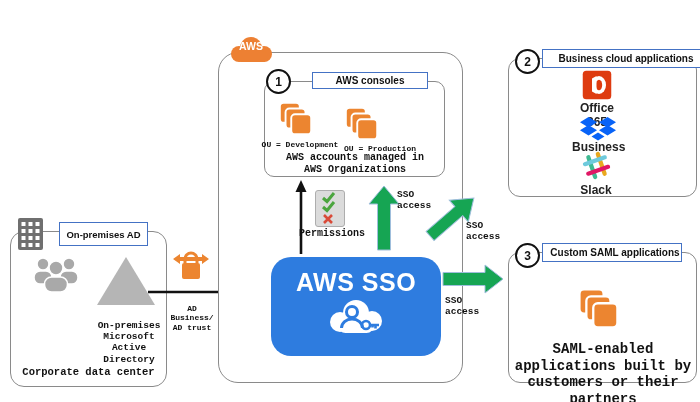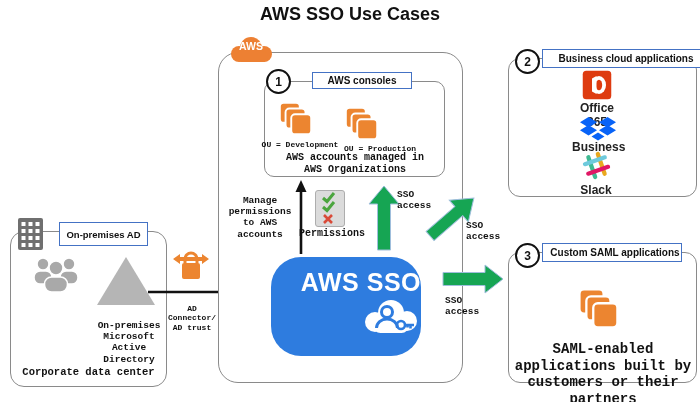--- a/index.html
+++ b/index.html
@@ -7,31 +7,30 @@
           font-family:"Liberation Sans",sans-serif;color:#111;}
   .abs{position:absolute;}
   .box{position:absolute;background:#fff;border:1.6px solid #8a8a8a;border-radius:14px;box-sizing:border-box;}
   .tag{position:absolute;background:#fff;border:1.6px solid #4472C4;display:flex;align-items:center;justify-content:center;
        font-weight:bold;font-size:10px;z-index:3;box-sizing:border-box;white-space:nowrap;}
   .num{position:absolute;width:21px;height:21px;background:#fff;border:2px solid #111;border-radius:50%;
        display:flex;align-items:center;justify-content:center;font-weight:bold;font-size:12px;line-height:1;z-index:4;}
   .lbl{position:absolute;font-weight:bold;text-align:center;line-height:1.18;font-size:9.5px;font-family:Liberation Mono, monospace;}
   .applbl{position:absolute;font-weight:bold;text-align:center;font-size:12px;color:#222;}
   .title{position:absolute;top:4px;left:0;right:0;text-align:center;font-size:18px;font-weight:bold;}
-  .ssoBox{position:absolute;left:271px;top:257px;width:150px;height:99px;background:#2E7CDF;border-radius:30px;
-          display:flex;flex-direction:column;align-items:flex-end;}
+  .ssoBox{position:absolute;left:271px;top:257px;width:170px;height:99px;background:#2E7CDF;border-radius:20px;
+          display:flex;flex-direction:column;align-items:center;}
   .ssoTxt{color:#fff;font-weight:bold;font-size:25px;margin-top:11px;letter-spacing:.5px;}
   .permIcon{position:absolute;left:315px;top:190px;width:30px;height:37px;background:#DBDBDB;border:1px solid #ADADAD;border-radius:3px;box-sizing:border-box;}
 </style>
 </head>
 <body>
 
 <div class="canvas">
 
-  <div class="title">AWS SSO Use Cases</div>
 
   <div class="box" style="left:10px;top:231px;width:157px;height:156px;"></div>
 
   <svg class="abs" style="left:17px;top:217px;z-index:4;" width="27" height="34" viewBox="0 0 27 34">
     <rect x="1" y="1" width="25" height="32" rx="2" fill="#6F6F6F"></rect>
     <g fill="#fff">
       <rect x="4.5" y="5" width="4" height="4"></rect>
         <rect x="11.5" y="5" width="4" height="4"></rect>
         <rect x="18.5" y="5" width="4" height="4"></rect>
       <rect x="4.5" y="12" width="4" height="4"></rect>
@@ -62,58 +61,57 @@
   <div class="abs" style="left:97px;top:257px;width:0;height:0;border-left:29px solid transparent;border-right:29px solid transparent;border-bottom:48px solid #B5B5B5;"></div>
   <div class="lbl" style="left:85px;top:320px;width:88px;">On-premises Microsoft Active Directory</div>
 
   <div class="lbl" style="left:10px;top:366px;width:157px;font-size:10.5px;">Corporate data center</div>
 
   <svg class="abs" style="left:172px;top:249px;" width="38" height="35" viewBox="0 0 38 35">
     <path d="M13 14 v-4 a6 6 0 0 1 12 0 v4" fill="none" stroke="#EC8530" stroke-width="3"></path>
     <rect x="10" y="14" width="18" height="16" rx="2" fill="#EC8530"></rect>
     <polygon points="1,10 8,5 8,8 30,8 30,5 37,10 30,15 30,12 8,12 8,15" fill="#EC8530"></polygon>
   </svg>
-  <div class="lbl" style="left:166px;top:304px;width:52px;font-size:8px;">AD Connector/ AD trust</div>
+  <div class="lbl" style="left:166px;top:304px;width:52px;font-size:8px;">AD Business/ AD trust</div>
 
   <svg class="abs" style="left:147px;top:284px;" width="124" height="16" viewBox="0 0 124 16">
     <line x1="1" y1="8" x2="110" y2="8" stroke="#111" stroke-width="2.6"></line>
     <polygon points="110,2 122,8 110,14" fill="#111"></polygon>
   </svg>
 
   <div class="box" style="left:218px;top:52px;width:245px;height:331px;border-radius:20px;"></div>
 
   <svg class="abs" style="left:227px;top:36px;z-index:4;" width="48" height="28" viewBox="0 0 48 28">
     <g fill="#ED8033">
       <circle cx="12" cy="18" r="8"></circle>
         <circle cx="24" cy="12" r="11"></circle>
         <circle cx="37" cy="18" r="8"></circle>
       <rect x="9" y="15" width="32" height="11" rx="5.5"></rect>
     </g>
   </svg>
   <div class="abs" style="left:227px;top:40px;width:48px;text-align:center;color:#fff;font-weight:bold;font-size:10.5px;z-index:5;">AWS</div>
 
   <div class="box" style="left:264px;top:81px;width:181px;height:96px;border-radius:10px;"></div>
   <div class="num" style="left:266px;top:69px;">1</div>
-  <div class="tag" style="left:312px;top:72px;width:100px;height:17px;">AWS consoles</div>
+  <div class="tag" style="left:312px;top:72px;width:116px;height:17px;">AWS consoles</div>
 
   <svg class="abs" style="left:277px;top:100px;" width="38" height="38" viewBox="0 0 40 40">
     <rect x="3" y="3" width="21" height="21" rx="4" fill="#EC8530" stroke="#fff" stroke-width="2"></rect>
     <rect x="9" y="9" width="21" height="21" rx="4" fill="#EC8530" stroke="#fff" stroke-width="2"></rect>
     <rect x="15" y="15" width="21" height="21" rx="4" fill="#EC8530" stroke="#fff" stroke-width="2"></rect>
   </svg>
   <svg class="abs" style="left:343px;top:105px;" width="38" height="38" viewBox="0 0 40 40">
     <rect x="3" y="3" width="21" height="21" rx="4" fill="#EC8530" stroke="#fff" stroke-width="2"></rect>
     <rect x="9" y="9" width="21" height="21" rx="4" fill="#EC8530" stroke="#fff" stroke-width="2"></rect>
     <rect x="15" y="15" width="21" height="21" rx="4" fill="#EC8530" stroke="#fff" stroke-width="2"></rect>
   </svg>
   <div class="lbl" style="left:258px;top:140px;width:84px;font-size:8px;">OU = Development</div>
   <div class="lbl" style="left:336px;top:144px;width:88px;font-size:8px;">OU = Production</div>
   <div class="lbl" style="left:280px;top:152px;width:150px;font-size:10px;">AWS accounts managed in AWS Organizations</div>
 
-  <div class="lbl" style="left:221px;top:195px;width:78px;">Manage permissions to AWS accounts</div>
 
   <svg class="abs" style="left:294px;top:179px;" width="14" height="77" viewBox="0 0 14 77">
     <line x1="7" y1="75" x2="7" y2="12" stroke="#111" stroke-width="2.6"></line>
     <polygon points="1.5,13 7,1 12.5,13" fill="#111"></polygon>
   </svg>
 
   <div class="permIcon"></div>
   <svg class="abs" style="left:315px;top:190px;" width="30" height="37" viewBox="0 0 30 37">
     <path d="M8 8 l4 3.5 L19 3" fill="none" stroke="#4BA53E" stroke-width="3"></path>
     <path d="M8 17 l4 3.5 L19 12" fill="none" stroke="#4BA53E" stroke-width="3"></path>

